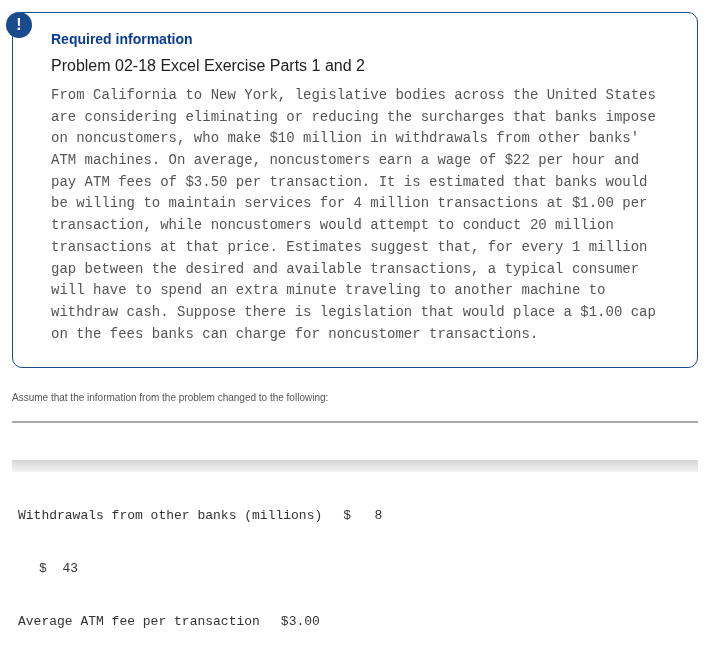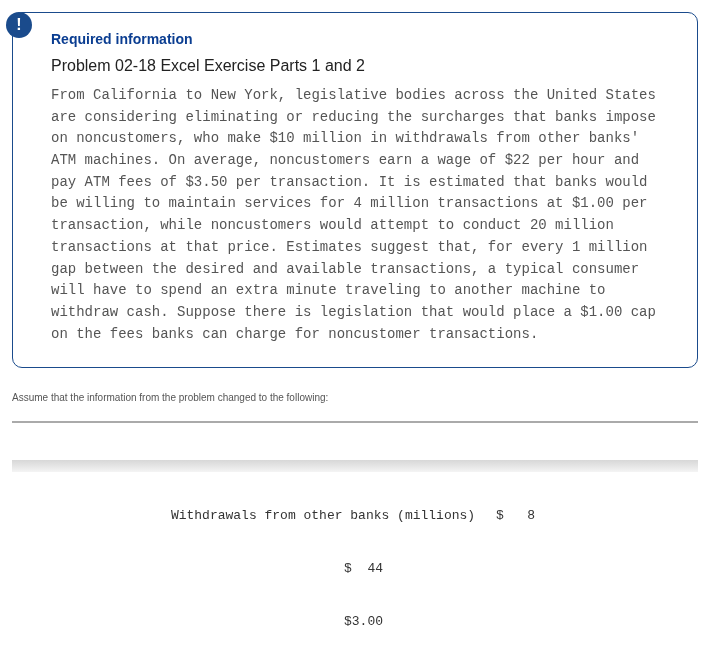--- a/index.html
+++ b/index.html
@@ -77,21 +77,21 @@
     border-bottom: 2px solid #aaa;
     position: relative;
   }
   .data-block .topshade {
     background: linear-gradient(#d7d7d7, #f4f4f4);
     height: 12px;
     margin: 0;
   }
   .data-row {
     display: flex;
-    justify-content: center;
+    justify-content: flex-start;
     padding: 0 10px 0 6px;
   }
   .data-row .label { white-space: pre; }
   .data-row .val { white-space: pre; text-align: right; min-width: 60px; }
 </style>
 </head>
 <body>
 
 <div class="container">
 
@@ -108,23 +108,24 @@
 
   <div class="assume">Assume that the information from the problem changed to the following:</div>
 
   <div class="data-block">
     <div class="topshade"></div>
     <div class="data-row">
       <span class="label">Withdrawals from other banks (millions)</span>
       <span class="val">$   8</span>
     </div>
     <div class="data-row">
-      <span class="val">$  44</span>
+      <span class="val">$  43</span>
     </div>
     <div class="data-row">
+      <span class="label">Average ATM fee per transaction</span>
       <span class="val">$3.00</span>
     </div>
     
     
     
     
     
     
   </div>
 

